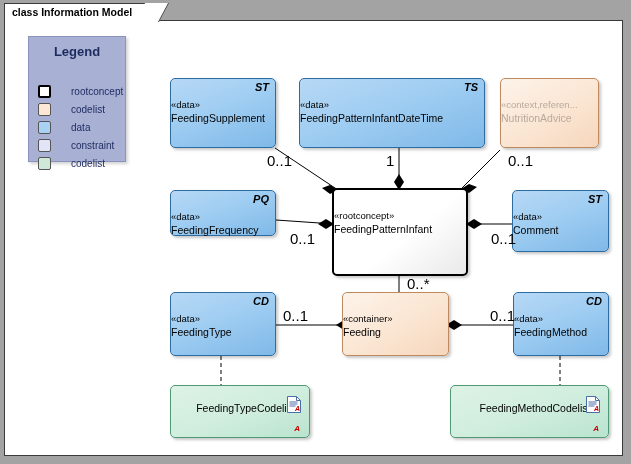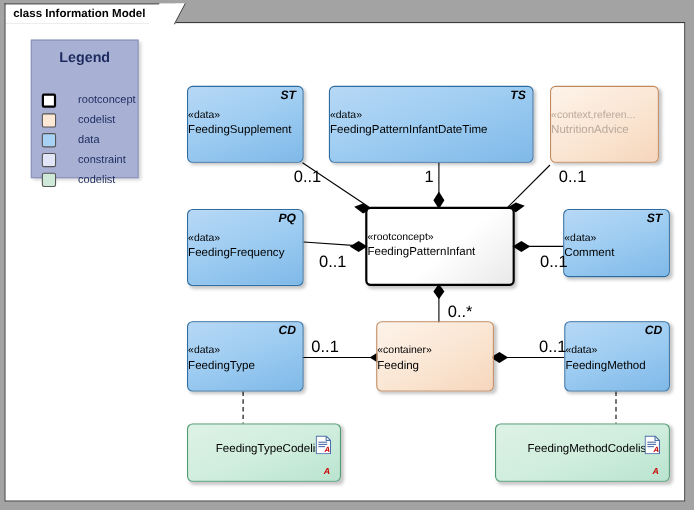--- a/index.html
+++ b/index.html
@@ -299,29 +299,29 @@
   </div>
 
   <div class="node container muted" style="left:500px; top:78px; width:99px; height:70px;">
     <div class="corner"></div>
     <div class="body">
       <div class="stereo">«context,referen...</div>
       <div class="name">NutritionAdvice</div>
     </div>
   </div>
 
-  <div class="node data" style="left:170px; top:190px; width:106px; height:70px;">
+  <div class="node data" style="left:170px; top:190px; width:106px; height:46px;">
     <div class="corner">PQ</div>
     <div class="body">
       <div class="stereo">«data»</div>
       <div class="name">FeedingFrequency</div>
     </div>
   </div>
 
-  <div class="node rootconcept" style="left:332px; top:188px; width:136px; height:72px;">
+  <div class="node rootconcept" style="left:332px; top:188px; width:136px; height:88px;">
     <div class="body">
       <div class="stereo">«rootconcept»</div>
       <div class="name">FeedingPatternInfant</div>
     </div>
   </div>
 
   <div class="node data" style="left:512px; top:190px; width:97px; height:62px;">
     <div class="corner">ST</div>
     <div class="body">
       <div class="stereo">«data»</div>

